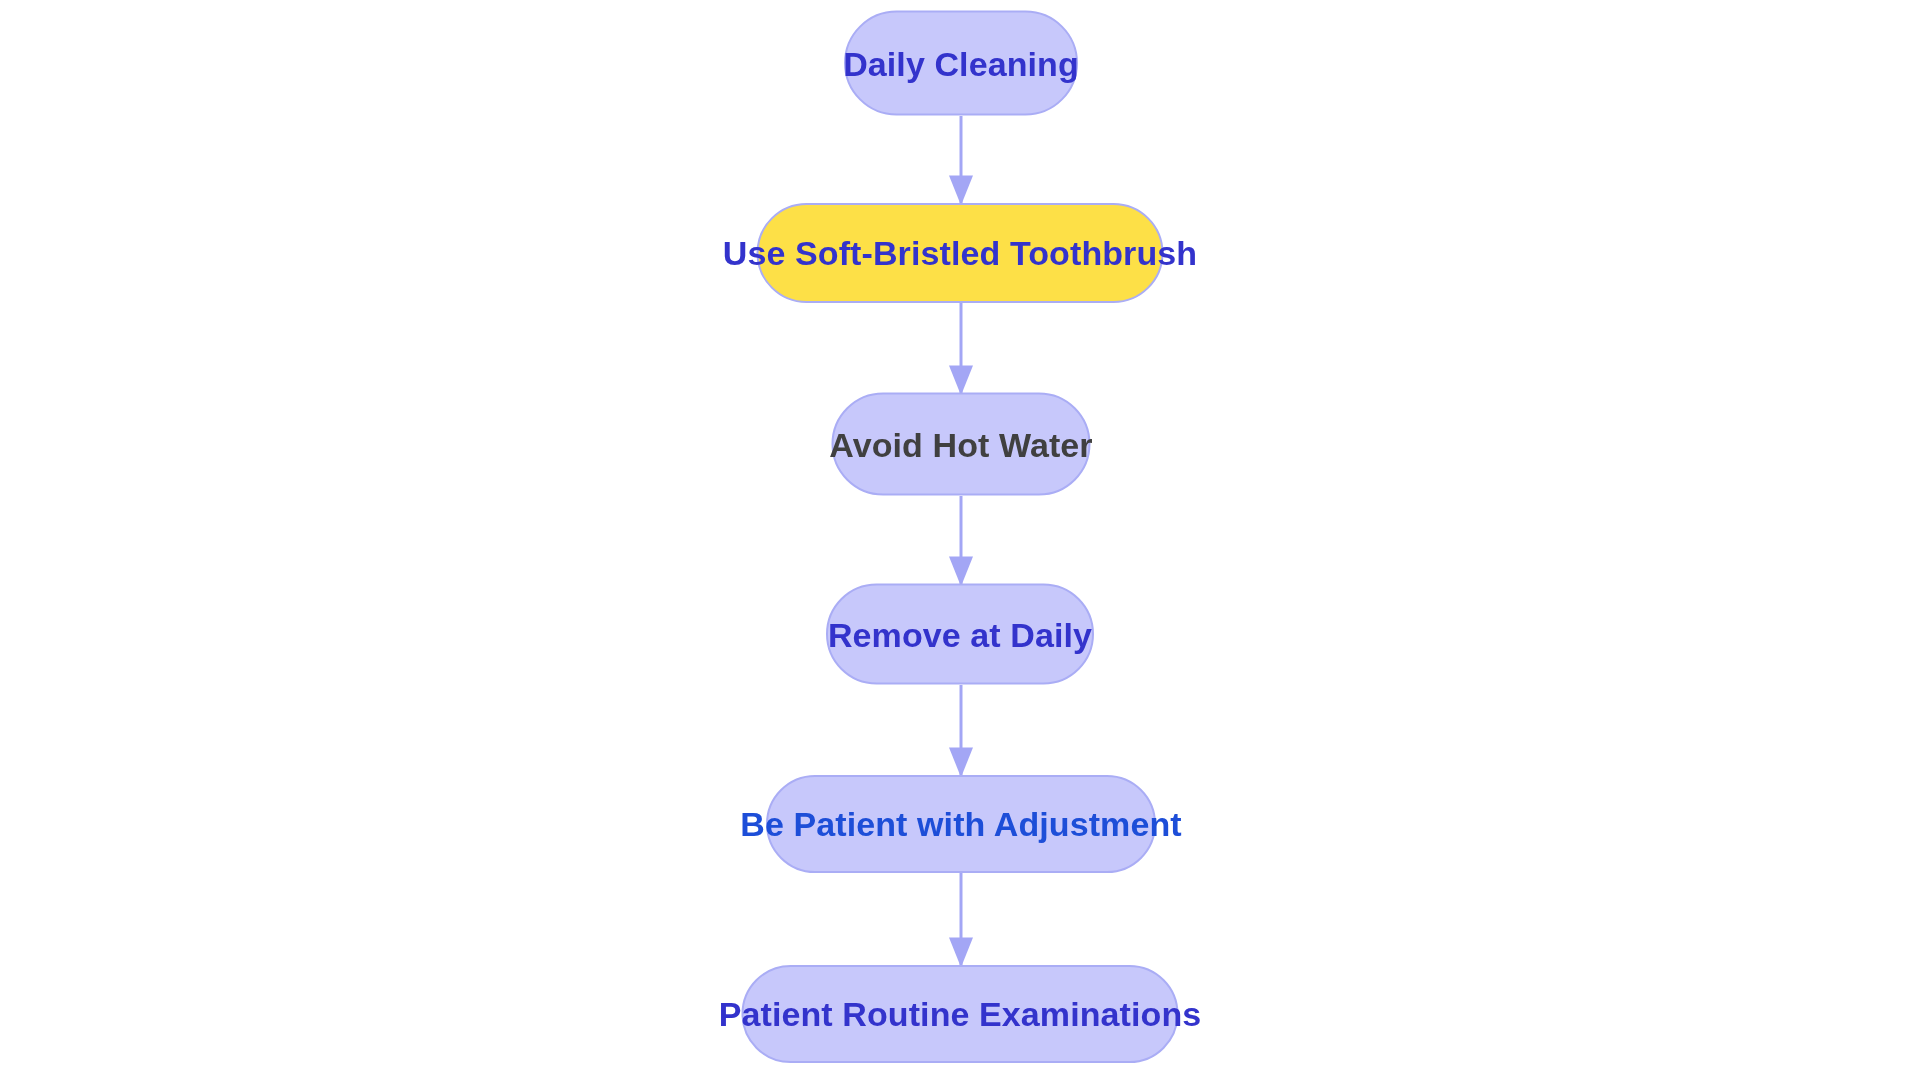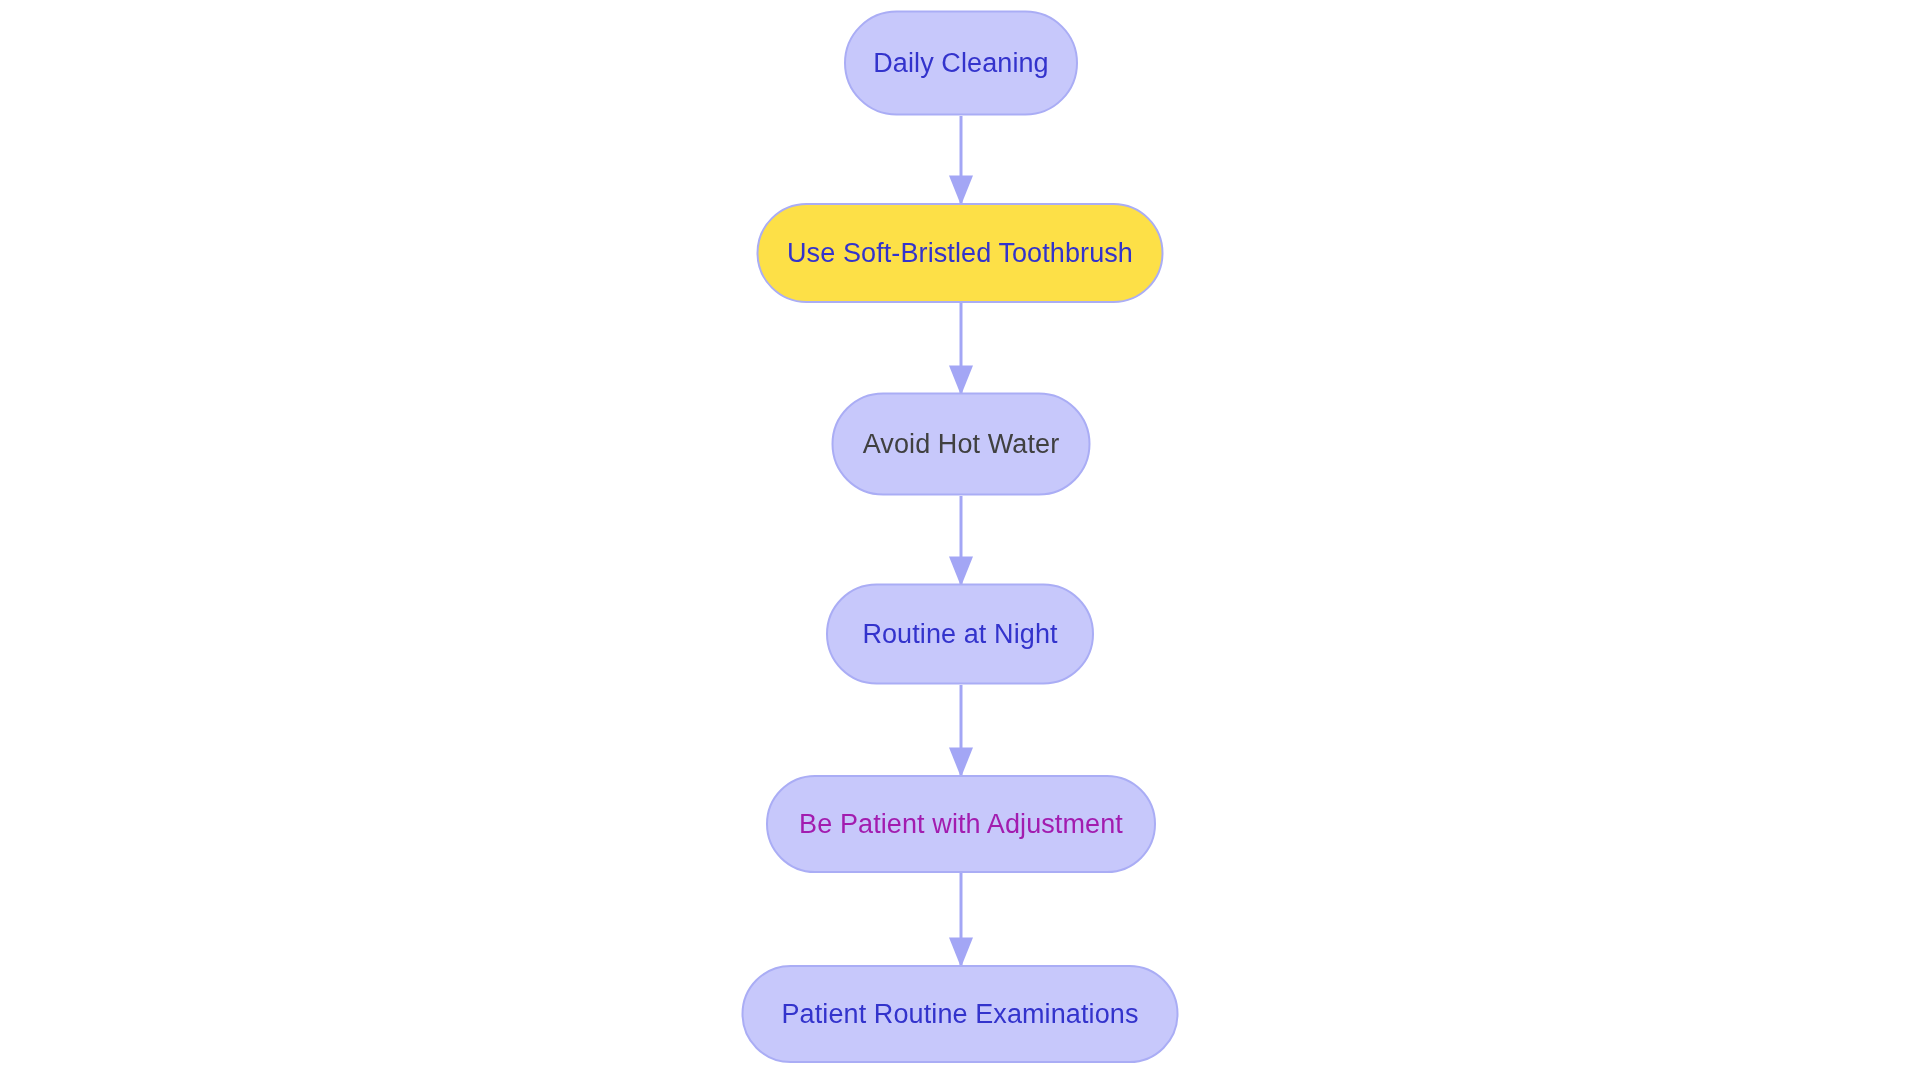--- a/index.html
+++ b/index.html
@@ -31,22 +31,22 @@
   .flow-node {
     position: absolute;
     box-sizing: border-box;
     display: flex;
     align-items: center;
     justify-content: center;
     background: #c7c8fb;
     border: 2px solid #aaadf5;
     border-radius: 999px;
     color: #3333cc;
-    font-size: 27px;
-    font-weight: 400;
+    font-size: 34px;
+    font-weight: 700;
     letter-spacing: 0.1px;
     white-space: nowrap;
     line-height: 1;
     transform: translate(-50%, -50%);
     user-select: none;
   }
   .flow-node-label {
     color: #3333cc;
     pointer-events: none;
   }
@@ -75,23 +75,23 @@
       <div class="flow-node" style="left: 961px; top: 63px; width: 234px; height: 105px; background: rgb(199, 200, 251); border-color: rgb(170, 173, 245);">
         <span class="flow-node-label" style="color: rgb(51, 51, 204);">Daily Cleaning</span>
       </div>
       <div class="flow-node" style="left: 960px; top: 253px; width: 407px; height: 100px; background: #fde047; border-color: rgb(170, 173, 245); text-align: right;">
         <span class="flow-node-label" style="color: rgb(51, 51, 204);">Use Soft-Bristled Toothbrush</span>
       </div>
       <div class="flow-node" style="left: 961px; top: 444px; width: 259px; height: 103px; background: rgb(199, 200, 251); border-color: rgb(170, 173, 245);">
         <span class="flow-node-label" style="color: #404040;">Avoid Hot Water</span>
       </div>
       <div class="flow-node" style="left: 960px; top: 634px; width: 268px; height: 101px; background: rgb(199, 200, 251); border-color: rgb(170, 173, 245);">
-        <span class="flow-node-label" style="color: rgb(51, 51, 204);">Routine at Night</span>
+        <span class="flow-node-label" style="color: rgb(51, 51, 204);">Remove at Daily</span>
       </div>
       <div class="flow-node" style="left: 961px; top: 824px; width: 390px; height: 98px; background: rgb(199, 200, 251); border-color: rgb(170, 173, 245);">
-        <span class="flow-node-label" style="color: #a21caf;">Be Patient with Adjustment</span>
+        <span class="flow-node-label" style="color: #1d4ed8;">Be Patient with Adjustment</span>
       </div>
       <div class="flow-node" style="left: 960px; top: 1014px; width: 437px; height: 98px; background: rgb(199, 200, 251); border-color: rgb(170, 173, 245);">
         <span class="flow-node-label" style="color: rgb(51, 51, 204);">Patient Routine Examinations</span>
       </div>
     </div>
 
 </div>
 
 </body></html>

